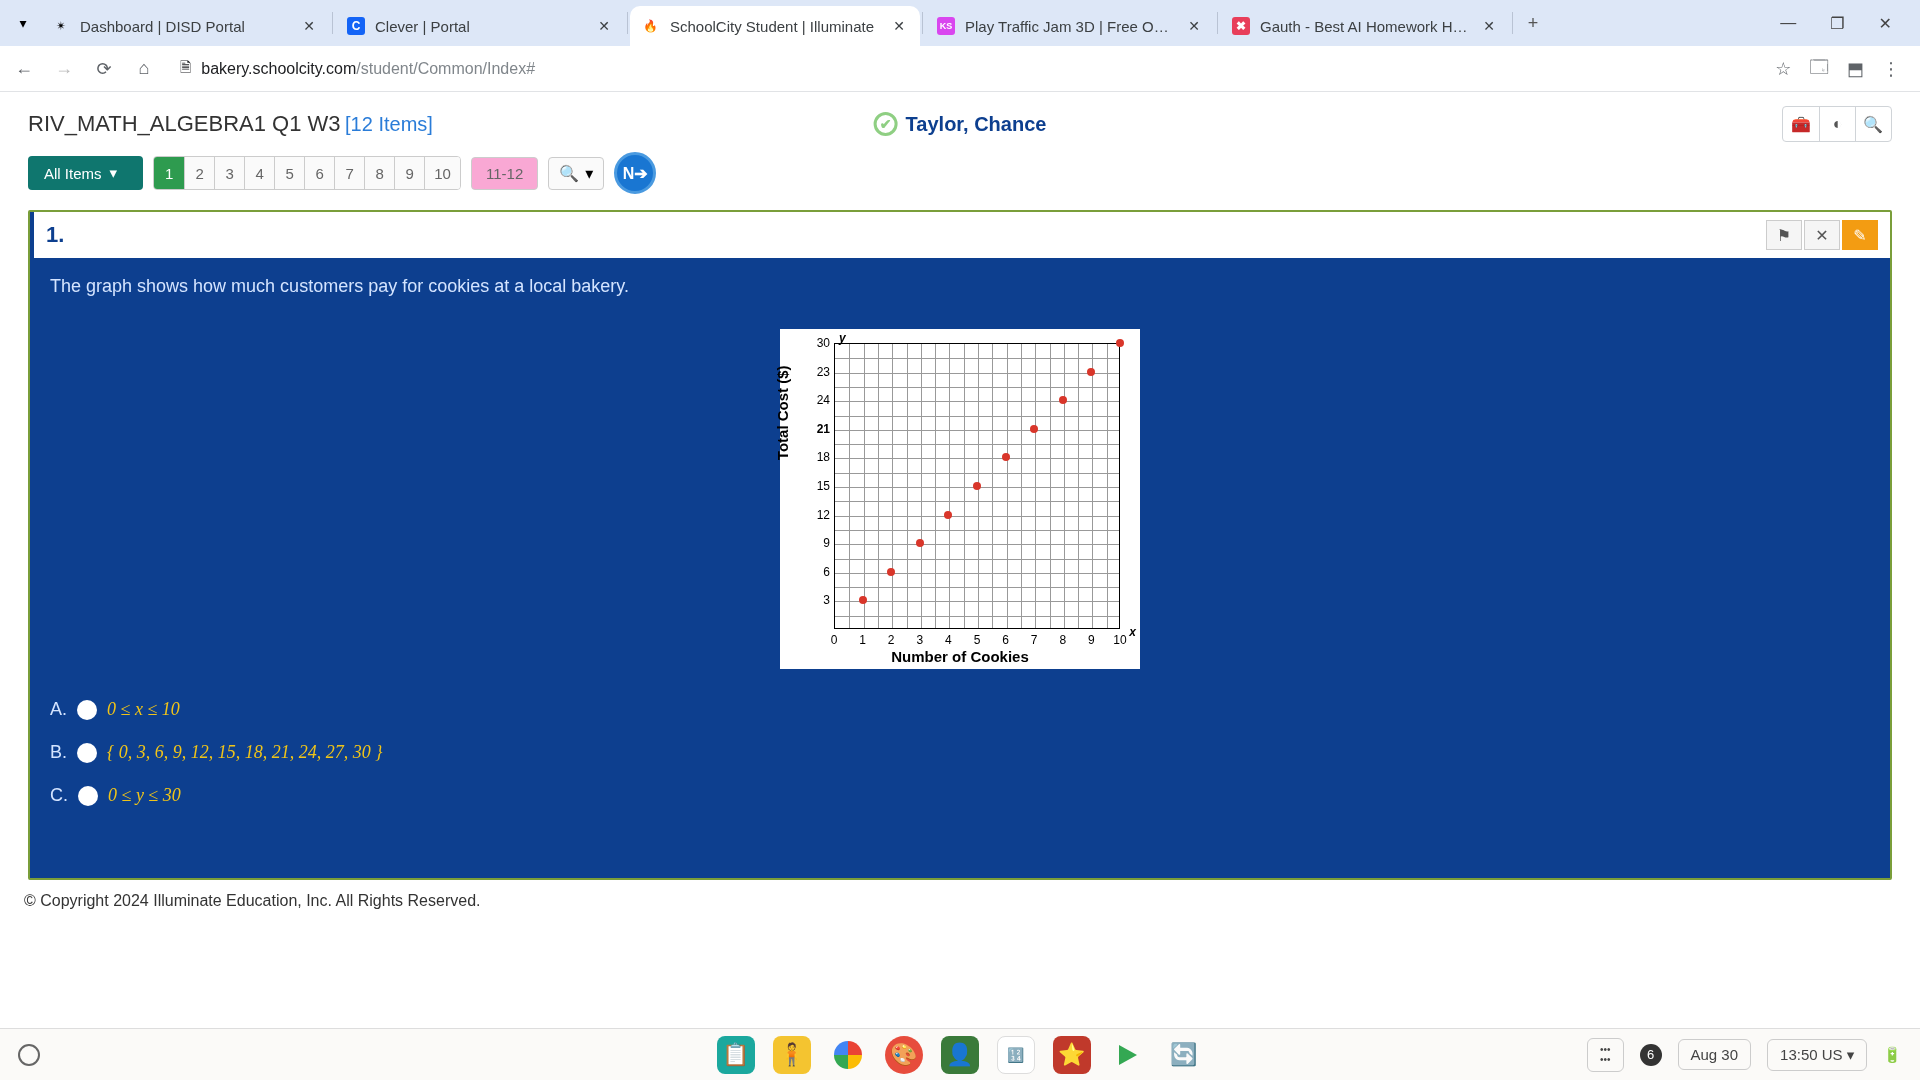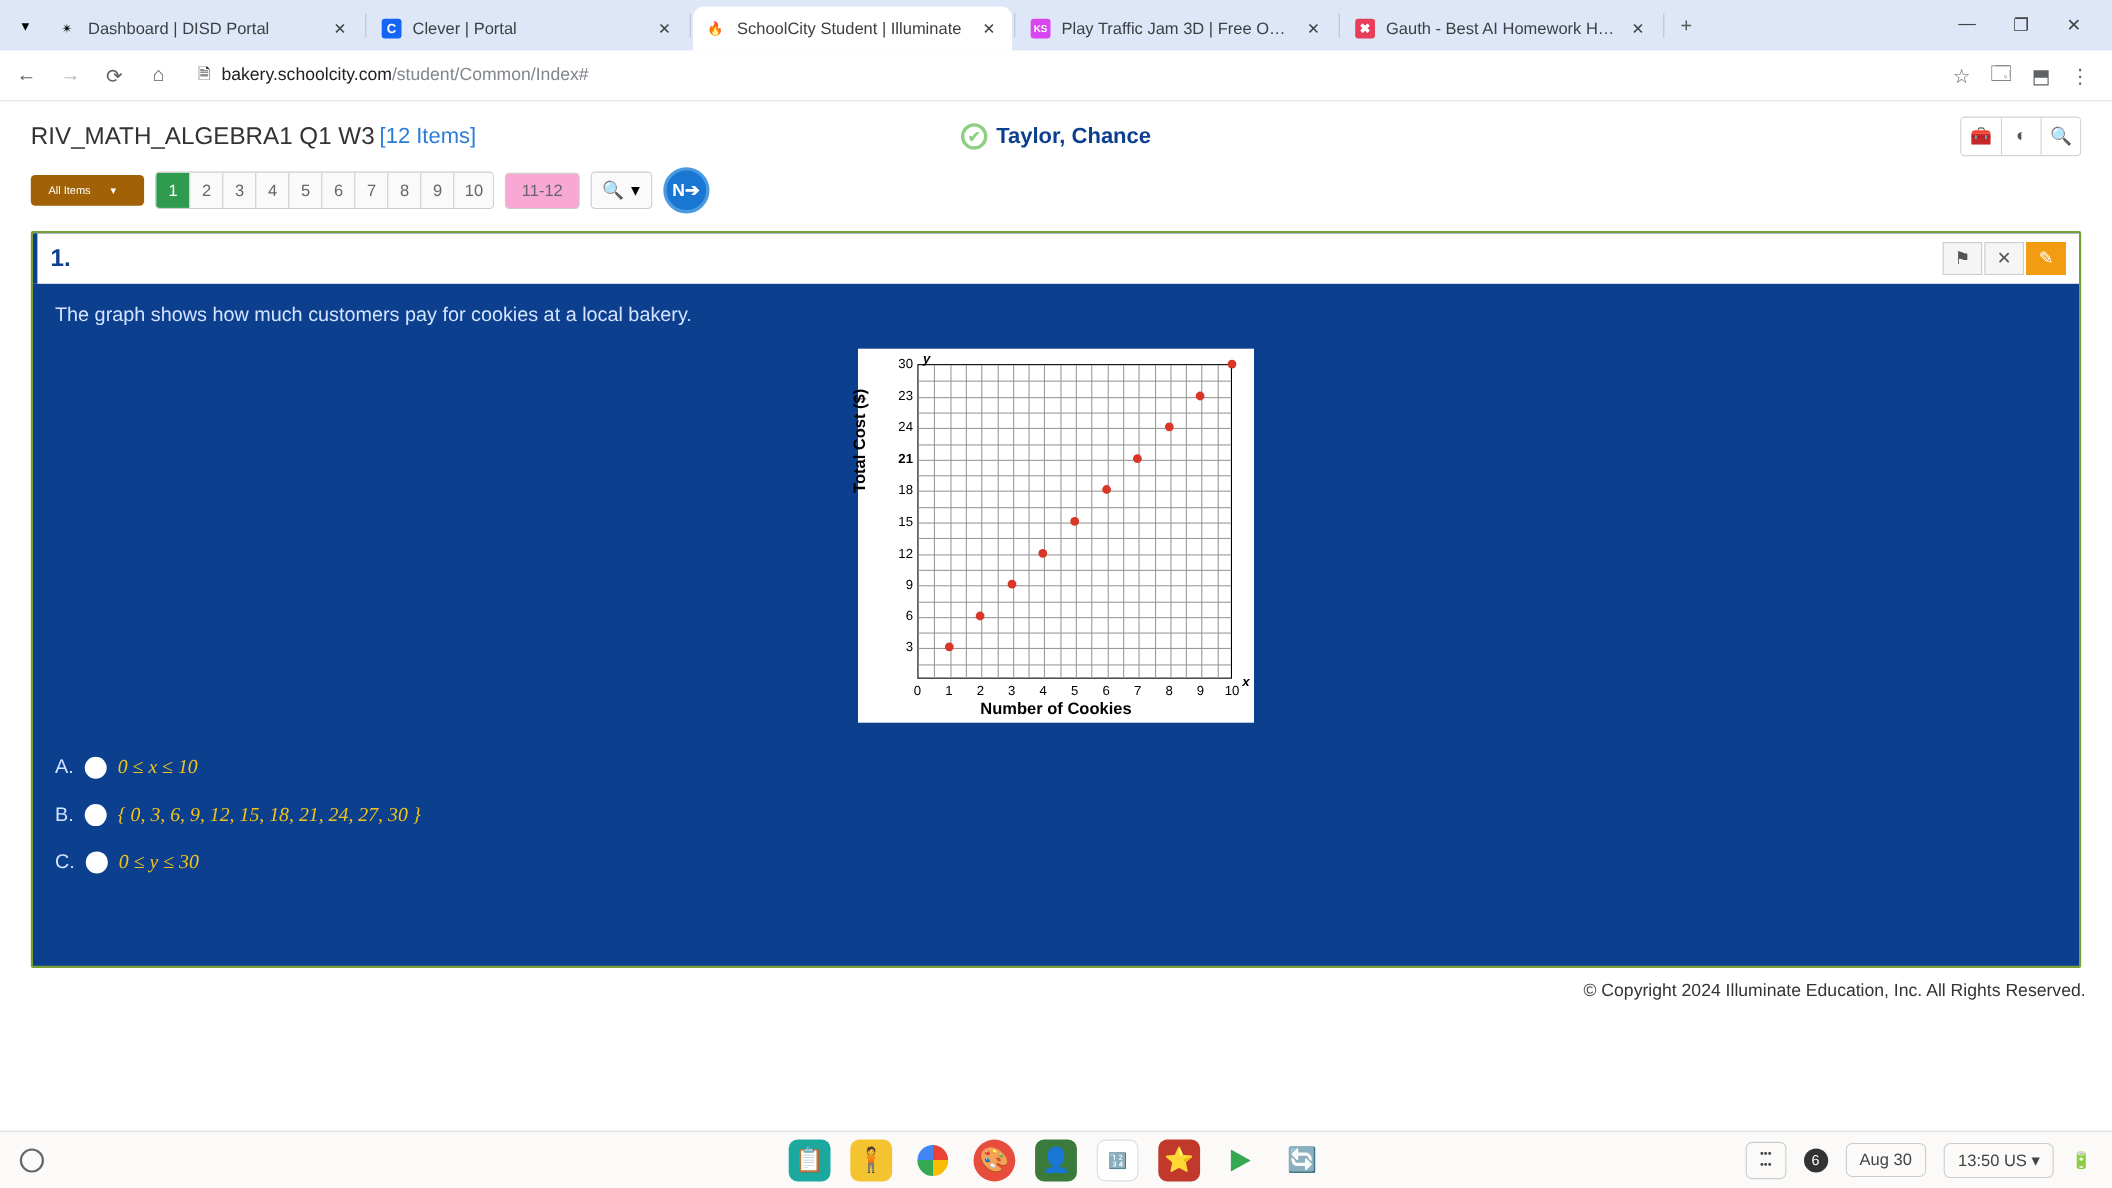--- a/index.html
+++ b/index.html
@@ -31,21 +31,21 @@
 .assess-title{font-size:22px;color:#333;font-weight:400}
 .assess-count{color:#2a7cd8;font-size:20px}
 .student-name{margin-left:auto;margin-right:auto;display:flex;align-items:center;gap:8px;color:#0d3f8f;font-size:20px;font-weight:bold;position:absolute;left:50%;transform:translateX(-50%)}
 .student-name .check{width:24px;height:24px;border:3px solid #8fcf83;border-radius:50%;display:flex;align-items:center;justify-content:center;color:#8fcf83;font-size:14px}
 .hdr-tools{margin-left:auto;display:flex;border:1px solid #d0d4d8;border-radius:4px}
 .hdr-tools span{width:36px;height:34px;display:flex;align-items:center;justify-content:center;font-size:16px;color:#555;cursor:pointer;border-left:1px solid #d0d4d8}
 .hdr-tools span:first-child{border-left:none}
 
 
 .toolbar{display:flex;align-items:center;gap:10px;margin-bottom:16px}
-.all-items{background:#a16207;color:#fff;border:none;padding:8px 26px 8px 16px;border-radius:4px;font-size:10px;cursor:pointer;display:flex;align-items:center;gap:18px}
+.all-items{background:#0f766e;color:#fff;border:none;padding:8px 26px 8px 16px;border-radius:4px;font-size:15px;cursor:pointer;display:flex;align-items:center;gap:8px}
 .item-nums{display:flex;border:1px solid #ccc;border-radius:4px;overflow:hidden}
 .item-nums span{width:30px;height:32px;display:flex;align-items:center;justify-content:center;font-size:15px;color:#666;cursor:pointer;border-left:1px solid #ccc;background:#fafafa}
 .item-nums span:first-child{border-left:none}
 .item-nums span.current{background:#2e9b4f;color:#fff}
 .range-btn{border:1px solid #ccc;padding:7px 14px;border-radius:4px;font-size:15px;color:#666;cursor:pointer;background:#f9a8d4}
 .search-drop{border:1px solid #ccc;padding:6px 10px;border-radius:4px;display:flex;gap:6px;align-items:center;background:#fafafa;cursor:pointer}
 .next-btn{width:42px;height:42px;border-radius:50%;background:#1976d2;color:#fff;display:flex;align-items:center;justify-content:center;font-weight:bold;font-size:16px;cursor:pointer;border:3px solid #4a9ae0}
 .right-btns{margin-left:auto;display:flex;gap:8px}
 .btn{border:none;padding:8px 16px;border-radius:4px;font-size:16px;color:#fff;cursor:pointer}
 .btn.save{background:#4caf50}
@@ -53,21 +53,21 @@
 .btn.exit{background:#e74c3c}
 
 
 .q-frame{border:2px solid #7a9e3a;background:#0d3f8f;color:#fff;height:670px;overflow:auto;border-radius:2px}
 .q-header{background:#fff;color:#0d3f8f;padding:8px 12px;display:flex;align-items:center;border-left:4px solid #0d3f8f}
 .q-num{font-size:22px;font-weight:bold;color:#0d3f8f}
 .q-tools{margin-left:auto;display:flex;gap:2px}
 .q-tool{width:36px;height:30px;display:flex;align-items:center;justify-content:center;border:1px solid #ccc;background:#f5f5f5;cursor:pointer;color:#555}
 .q-tool.edit{background:#f39c12;color:#fff;border-color:#f39c12}
 .q-body{padding:18px 20px;color:#d4e4ff;font-size:18px}
-.q-prompt{margin-bottom:20px}
+.q-prompt{margin-bottom:32px}
 .q-chart{background:#fff;width:360px;height:340px;margin:0 auto 30px;position:relative;color:#000;padding:8px 8px 8px 40px}
 .q-ask{margin-bottom:28px}
 .choice{display:flex;align-items:center;gap:10px;margin-bottom:22px;font-size:18px}
 .choice .letter{color:#d4e4ff}
 .radio{width:20px;height:20px;border-radius:50%;background:#fff;cursor:pointer;flex-shrink:0}
 .choice .math{color:#f0c419;font-family:"Cambria Math",serif;font-style:italic}
 
 
 .chart-grid{position:absolute;left:54px;top:14px;width:286px;height:286px;border:1.5px solid #000}
 .chart-grid .hl,.chart-grid .vl{position:absolute;background:#999}
@@ -75,21 +75,21 @@
 .chart-grid .vl{height:100%;width:1px}
 .tick-y{position:absolute;left:30px;font-size:12px;transform:translateY(-50%);text-align:right;width:20px}
 .tick-x{position:absolute;top:304px;font-size:12px;transform:translateX(-50%)}
 .y-ax-label{position:absolute;left:2px;top:50%;transform:rotate(-90deg) translateX(50%);transform-origin:left center;font-weight:bold;font-size:15px;white-space:nowrap}
 .x-ax-label{position:absolute;bottom:4px;left:50%;transform:translateX(-50%);font-weight:bold;font-size:15px}
 .pt{position:absolute;width:8px;height:8px;background:#d9362a;border-radius:50%;transform:translate(-50%,-50%)}
 .axis-y-lbl{position:absolute;left:59px;top:2px;font-size:12px;font-style:italic;font-weight:bold}
 .axis-x-lbl{position:absolute;right:4px;top:296px;font-size:12px;font-style:italic;font-weight:bold}
 
 
-.copyright{text-align:right;padding:12px 24px;font-size:16px;color:#333}
+.copyright{padding:12px 24px;font-size:16px;color:#333}
 
 
 .taskbar{position:absolute;bottom:0;left:0;right:0;height:52px;background:#fbfaf8;border-top:1px solid #ddd;display:flex;align-items:center;padding:0 18px}
 .tb-left{width:22px;height:22px;border:2px solid #666;border-radius:50%}
 .tb-center{margin:0 auto;display:flex;gap:18px;position:absolute;left:50%;transform:translateX(-50%)}
 .tb-icon{width:38px;height:38px;border-radius:8px;display:flex;align-items:center;justify-content:center;font-size:22px;cursor:pointer}
 .tb-right{margin-left:auto;display:flex;align-items:center;gap:16px;font-size:15px;color:#444}
 .tb-badge{background:#333;color:#fff;border-radius:50%;width:22px;height:22px;display:flex;align-items:center;justify-content:center;font-size:13px}
 .tb-box{border:1px solid #ccc;padding:6px 12px;border-radius:6px}
 </style>

